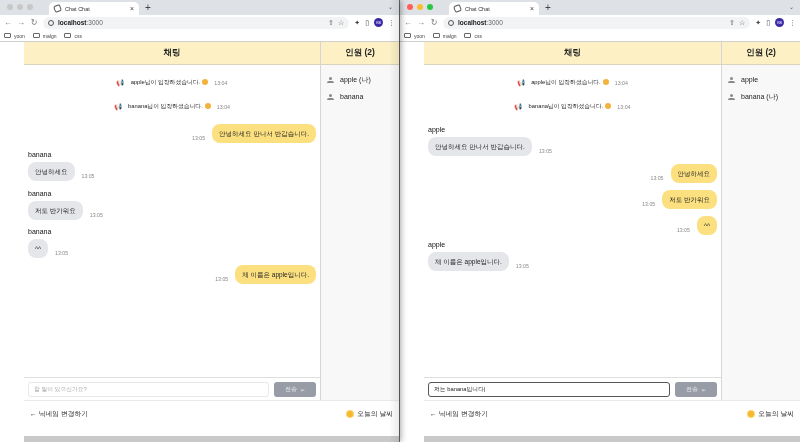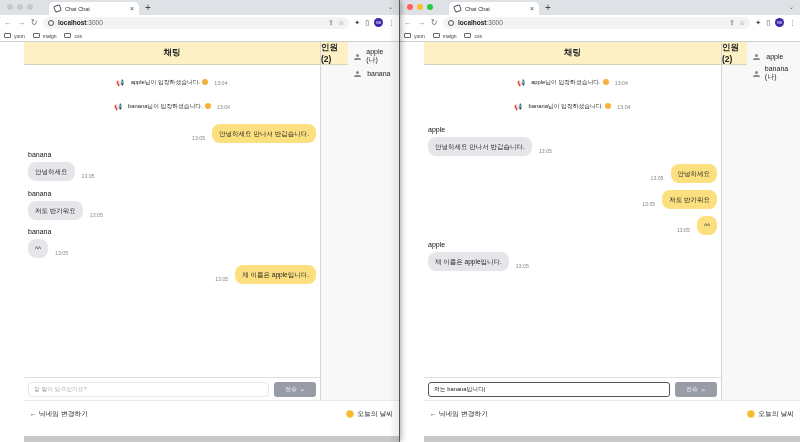--- a/index.html
+++ b/index.html
@@ -39,21 +39,21 @@
   .bookmarks { height: 12px; background: #fff; display: flex; align-items: center; padding: 0 4px; gap: 8px; font-size: 5px; color: #444; border-bottom: 1px solid #d0d0d0; }
   .bm { display: flex; align-items: center; gap: 3px; }
   .folder { width: 7px; height: 5px; border: 1px solid #666; border-radius: 1px; }
 
   
   .app { flex: 1; display: flex; flex-direction: column; min-height: 0; padding-left: 24px; }
   .main { flex: 1; display: flex; min-height: 0; }
   .chat { flex: 1; display: flex; flex-direction: column; border-right: 1px solid #d6d6d6; min-width: 0; }
   .chat-header, .users-header { height: 23px; background: #fcf0c4; border-bottom: 1px solid #d8d3bc; display: flex; align-items: center; justify-content: center; font-size: 8.5px; font-weight: bold; color: #222; }
   .messages { flex: 1; position: relative; padding: 0 4px; }
-  .users { width: 78px; background: #f8f8f8; display: flex; flex-direction: row; }
+  .users { width: 78px; background: #f8f8f8; display: flex; flex-direction: column; }
   .users-list { padding-top: 6px; }
   .user { display: flex; align-items: center; gap: 6px; padding: 4px 6px; font-size: 7px; color: #222; height: 17px; }
   .user .uicon { width: 7px; height: 6px; position: relative; }
   .user .uicon::before { content: ""; position: absolute; left: 2px; top: 0; width: 3px; height: 3px; border-radius: 50%; background: #888; }
   .user .uicon::after { content: ""; position: absolute; left: 0; top: 4px; width: 7px; height: 2.5px; border-radius: 2px 2px 0 0; background: #888; }
 
   .notice { position: absolute; left: 0; right: 0; display: flex; justify-content: center; align-items: center; gap: 6px; font-size: 5.8px; color: #222; }
   .notice .mega { font-size: 6.5px; }
   .notice .smile { display: inline-block; width: 6px; height: 6px; border-radius: 50%; background: #f3b23a; vertical-align: middle; margin-left: 2px; }
   .notice .time { color: #888; font-size: 5.3px; }

